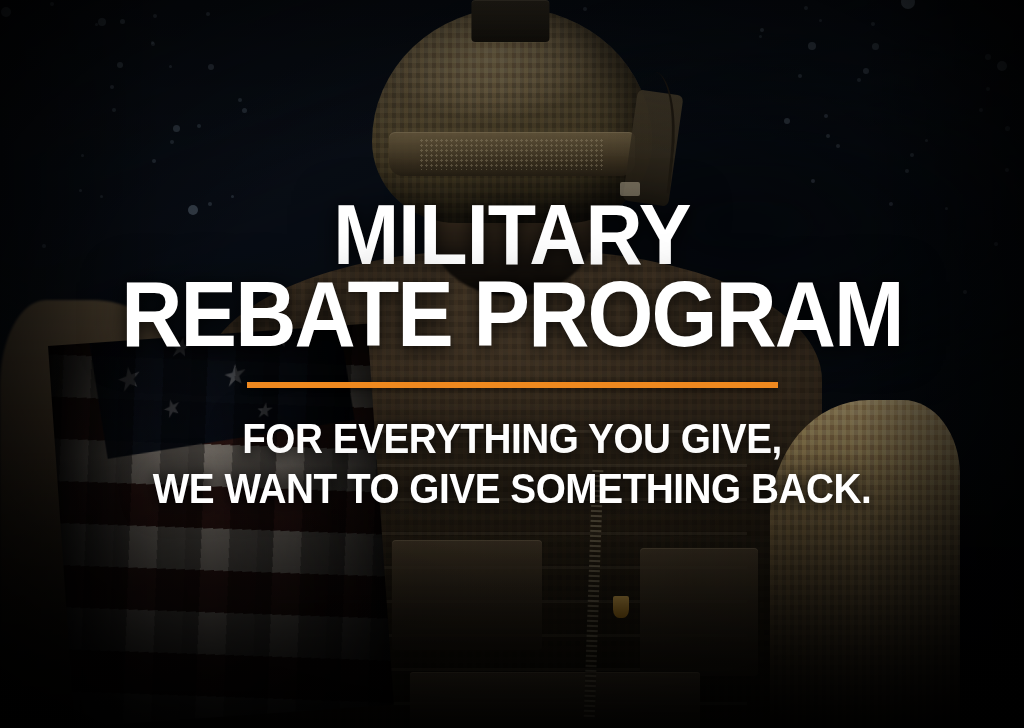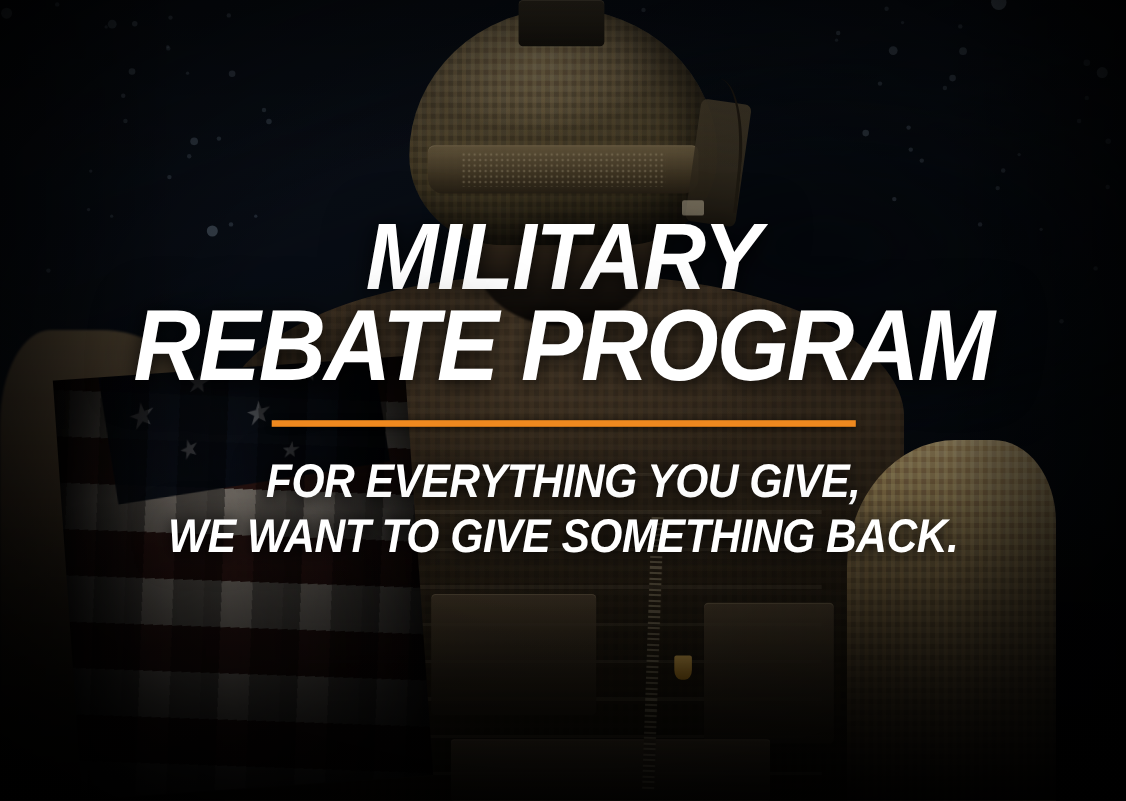--- a/index.html
+++ b/index.html
@@ -303,21 +303,20 @@
       linear-gradient(90deg, rgba(0,0,0,.5) 0%, rgba(0,0,0,0) 16%, rgba(0,0,0,0) 84%, rgba(0,0,0,.62) 100%);
   }
   .darken { position:absolute; inset:0; background:rgba(0,0,0,.20); }
 
   
   .content {
     position:absolute; inset:0;
     display:flex; flex-direction:column;
     align-items:center;
     z-index:6;
-    font-style:italic;
   }
   .headline {
     width:100%;
     text-align:center;
     color:#ffffff;
     font-family:"Liberation Sans", sans-serif;
     font-weight:700;
     font-size:86px;
     line-height:.90;
     letter-spacing:-1px;

